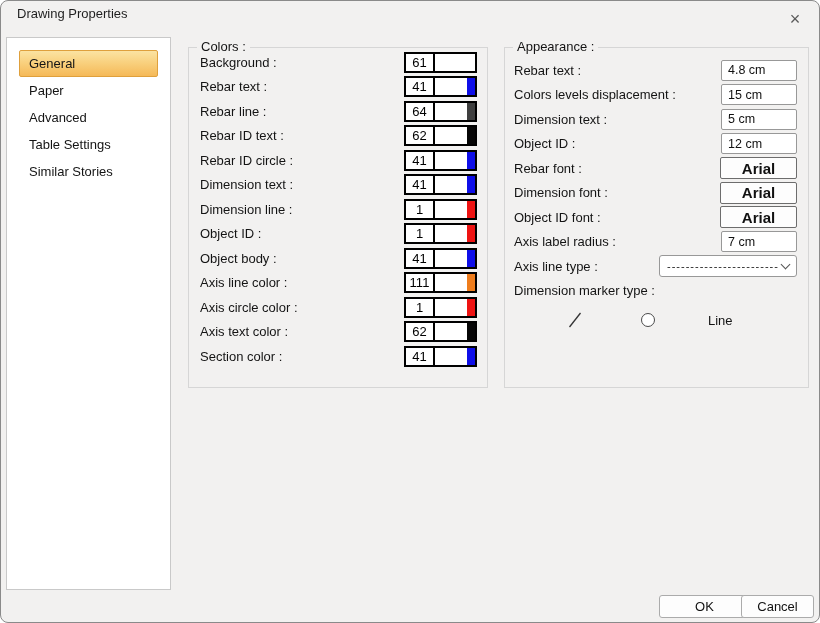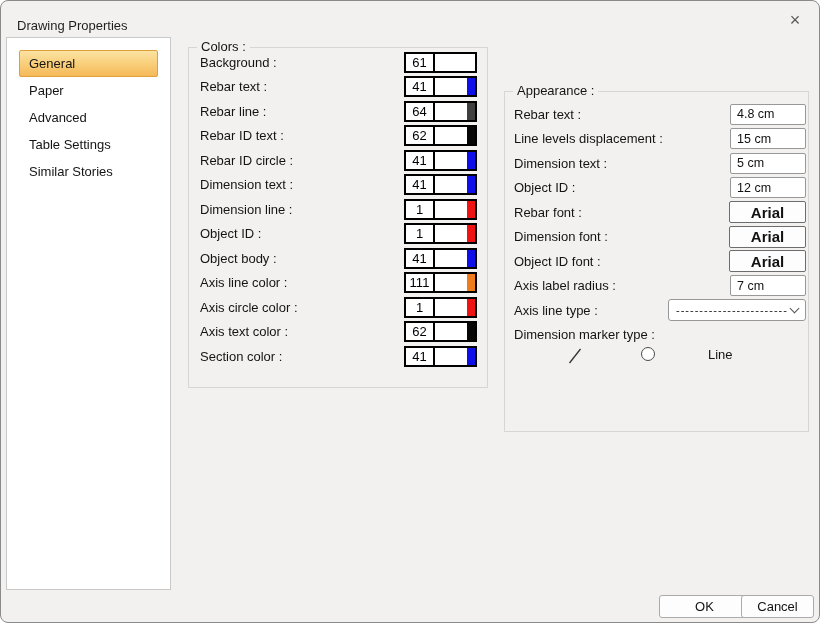--- a/index.html
+++ b/index.html
@@ -1,46 +1,46 @@
 <!DOCTYPE html>
 <html><head>
 <meta charset="utf-8">
 <style>
   * { box-sizing: border-box; margin: 0; padding: 0; font-family: "Liberation Sans", "DejaVu Sans", sans-serif; }
   html, body { width: 820px; height: 623px; background: #fff; }
   .dialog { position: absolute; inset: 0; background: #f2f1f0; border: 1px solid #8a8a8a; border-radius: 8px; overflow: hidden; }
 
-  .titlebar { height: 32px; display: flex; align-items: flex-end; padding: 5px 8px 0 16px; }
+  .titlebar { height: 32px; display: flex; align-items: flex-start; padding: 5px 8px 0 16px; }
   .title { flex: 1; font-size: 13px; color: #1f1f1f; }
   .close { width: 32px; height: 26px; display: flex; align-items: center; justify-content: center; font-size: 18px; color: #5a5a5a; cursor: pointer; }
 
   .sidebar { position: absolute; left: 5px; top: 36px; width: 165px; height: 553px; background: #ffffff; border: 1px solid #c9c9c9; padding: 12px; }
   .side-item { height: 27px; display: flex; align-items: center; padding-left: 9px; font-size: 13px; color: #141414; border: 1px solid transparent; border-radius: 2px; cursor: pointer; }
   .side-item.sel { background: linear-gradient(180deg, #fbe3a2 0%, #f9d17f 45%, #f5b958 100%); border: 1px solid #dfa03c; }
 
   .group { position: absolute; top: 46px; border: 1px solid #d6d6d6; }
   .gtitle { position: absolute; top: -9px; left: 8px; background: #f2f1f0; padding: 0 4px; font-size: 13px; color: #141414; }
 
   .colors { left: 187px; width: 300px; height: 341px; padding: 2px 10px 0 11px; }
   .crow { height: 24.5px; display: flex; align-items: center; justify-content: space-between; }
   .clabel { font-size: 13px; color: #141414; }
   .cbox { width: 73px; height: 21px; border: 2px solid #000; display: flex; background: #fff; cursor: pointer; gap: 32px; }
   .cnum { width: 29px; border-right: 2px solid #000; font-size: 13px; color: #000; display: flex; align-items: center; justify-content: center; background: #fff; }
   .cswatch { flex: 1; }
 
-  .appearance { left: 503px; width: 305px; height: 341px; padding: 10px 2px 0 9px; margin-top: 44px; }
+  .appearance { left: 503px; width: 305px; height: 341px; padding: 10px 11px 0 9px; }
   .arow { height: 24.5px; display: flex; align-items: center; justify-content: space-between; }
   .alabel { font-size: 13px; color: #141414; }
   .ainput { width: 76px; height: 21px; border: 1px solid #989898; border-radius: 2px; background: #fff; display: flex; align-items: center; padding-left: 6px; font-size: 12.5px; color: #111; cursor: text; }
   .fontbtn { width: 77px; height: 22px; border: 1px solid #6d6d6d; border-radius: 2px; background: #fdfdfd; font-size: 15px; font-weight: bold; color: #111; display: flex; align-items: center; justify-content: center; cursor: pointer; }
   .combo { width: 138px; height: 22px; border: 1px solid #989898; border-radius: 3px; background: #fff; display: flex; align-items: center; padding: 0 7px; cursor: pointer; }
   .dashes { flex: 1; font-size: 11px; letter-spacing: 1px; color: #222; white-space: nowrap; overflow: hidden; }
   .chev { width: 7px; height: 7px; border-right: 1.5px solid #555; border-bottom: 1.5px solid #555; transform: rotate(45deg); margin-bottom: 3px; flex: none; }
 
-  .marker-row { height: 34px; display: flex; align-items: flex-start; padding-left: 53px; gap: 48px; }
+  .marker-row { height: 34px; display: flex; align-items: center; padding-left: 53px; gap: 48px; }
   .radio { width: 14px; height: 14px; border-radius: 50%; border: 1px solid #4a4a4a; background: #fff; margin-left: 10px; cursor: pointer; flex: none; }
   .radio.sel { border: 4px solid #0067c0; }
   .optlabel { font-size: 13px; color: #141414; margin-left: 5px; }
   .circleicon { width: 17px; height: 17px; border: 1.6px solid #111; border-radius: 50%; margin-left: 42px; flex: none; }
   .lineicon { flex: none; }
 
   .btn { position: absolute; top: 594px; height: 23px; border: 1px solid #ababab; border-radius: 3px; background: #fdfdfd; font-size: 13px; color: #111; display: flex; align-items: center; justify-content: center; cursor: pointer; }
   .ok { left: 658px; width: 91px; }
   .cancel { left: 740px; width: 73px; }
 </style>
@@ -158,21 +158,21 @@
     </div>
 
   <div class="group appearance">
     <span class="gtitle">Appearance :</span>
 
     <div class="arow">
       <span class="alabel">Rebar text :</span>
       <div class="ainput">4.8 cm</div>
     </div>
     <div class="arow">
-      <span class="alabel">Line levels displacement :</span>
+      <span class="alabel">Colors levels displacement :</span>
       <div class="ainput">15 cm</div>
     </div>
     <div class="arow">
       <span class="alabel">Dimension text :</span>
       <div class="ainput">5 cm</div>
     </div>
     <div class="arow">
       <span class="alabel">Object ID :</span>
       <div class="ainput">12 cm</div>
     </div>

